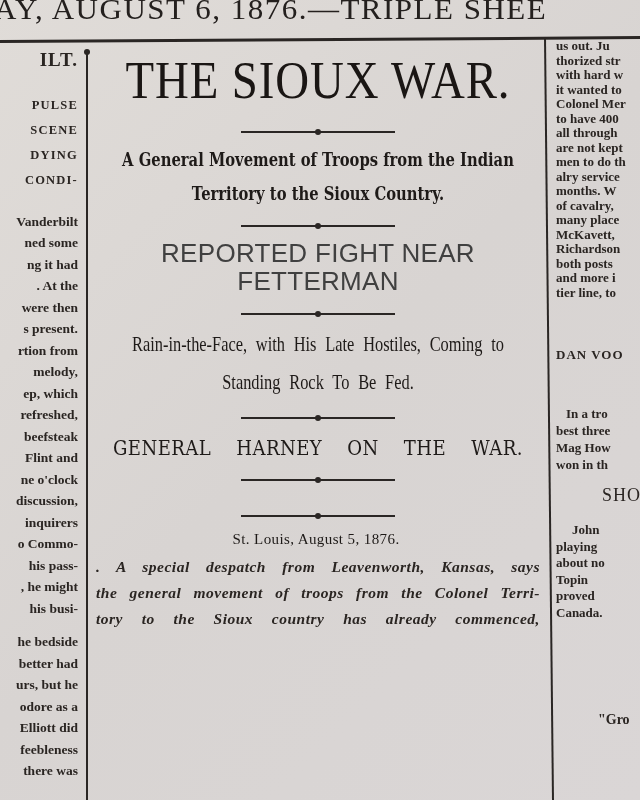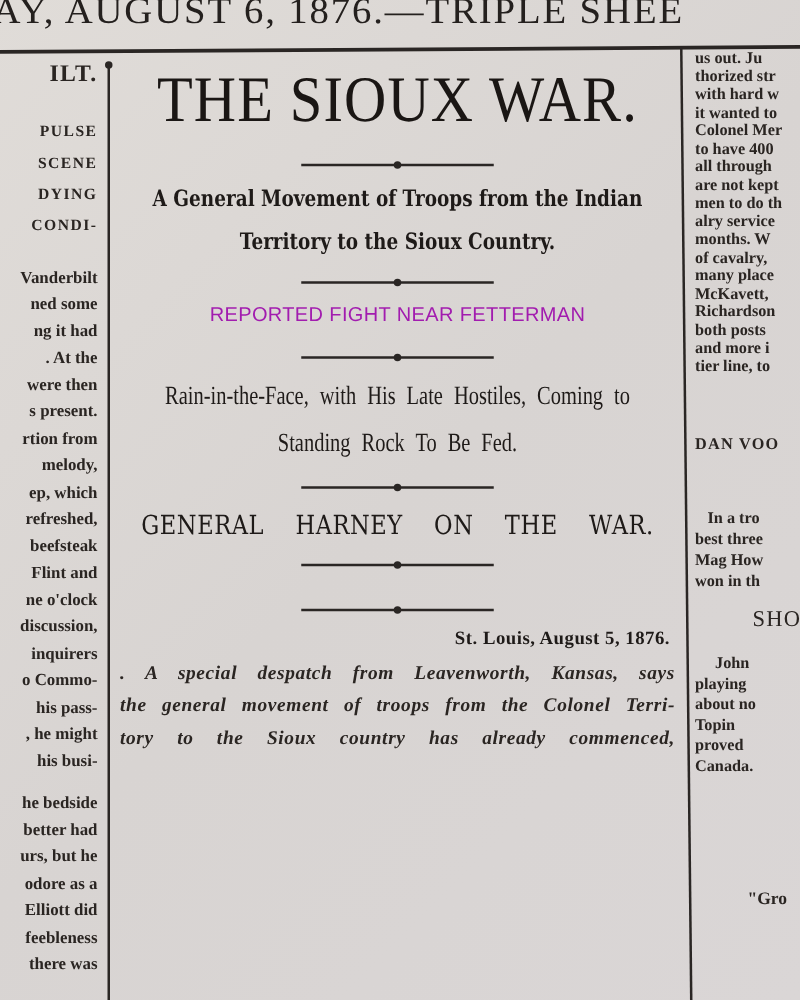--- a/index.html
+++ b/index.html
@@ -58,36 +58,36 @@
   }
   .divider::after {
     content: ""; position: absolute; left: 50%; top: -2px; width: 6px; height: 6px;
     border-radius: 50%; background: #2a2624; transform: translateX(-50%);
   }
   .deck1 {
     font-family: "DejaVu Serif", serif; font-weight: bold; font-size: 18px; line-height: 34px;
     transform: scaleX(0.82); margin: 0 -40px; color:#1e1a18;
   }
   .deck-sans {
-    font-family: "Liberation Sans", sans-serif; font-size: 16px; line-height: 28px; color:#a21caf;
+    font-family: "Liberation Sans", sans-serif; font-size: 26px; line-height: 28px; color:#404040;
     letter-spacing: 0.3px;
   }
   .deck-condensed {
     font-family: "Liberation Serif", serif; font-size: 21px; line-height: 38px;
     transform: scaleX(0.78); margin: 0 -56px; word-spacing: 6px; color:#1e1a18;
   }
   .deck-caps {
     font-family: "DejaVu Serif", serif; font-size: 21px; line-height: 30px;
     word-spacing: 22px; letter-spacing: 0.5px; transform: scaleX(0.86); margin: 0 -34px; color:#1e1a18;
   }
   .deck-sans2 {
     font-family: "DejaVu Sans", sans-serif; font-size: 20px; line-height: 37px; word-spacing: 4px; color:#1e1a18;
   }
   .dateline-small {
-    text-align: right; font-family: "Liberation Serif", serif; font-size: 15px; font-weight: bold;
+    text-align: center; font-family: "Liberation Serif", serif; font-size: 15px; font-weight: normal;
     padding-right: 4px; letter-spacing: 0.4px;
   }
   .body-text {
     text-align: justify; font-family: "Liberation Serif", serif; font-weight: bold; font-size: 15.5px;
     line-height: 26px; letter-spacing: 0.5px; color: #2a2522; font-style: italic;
   }
   .body-text .line { display: block; text-align-last: justify; white-space: nowrap; }
 
   
   .right-col {

